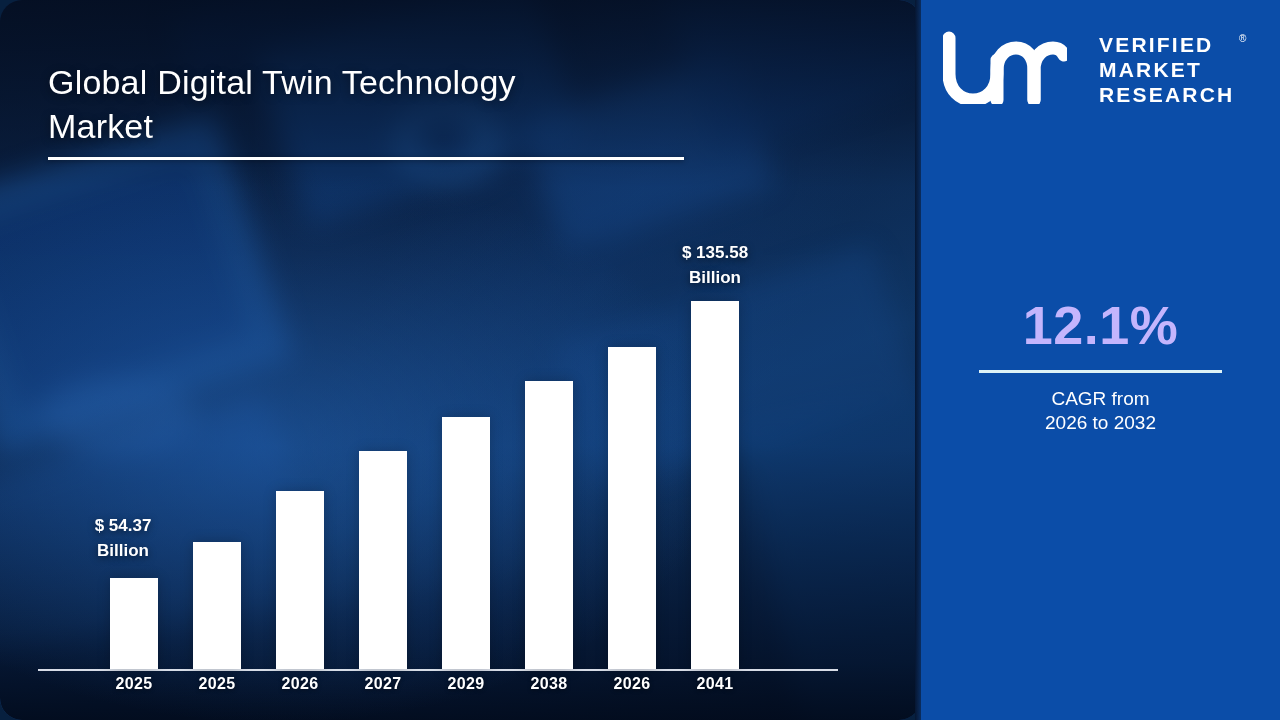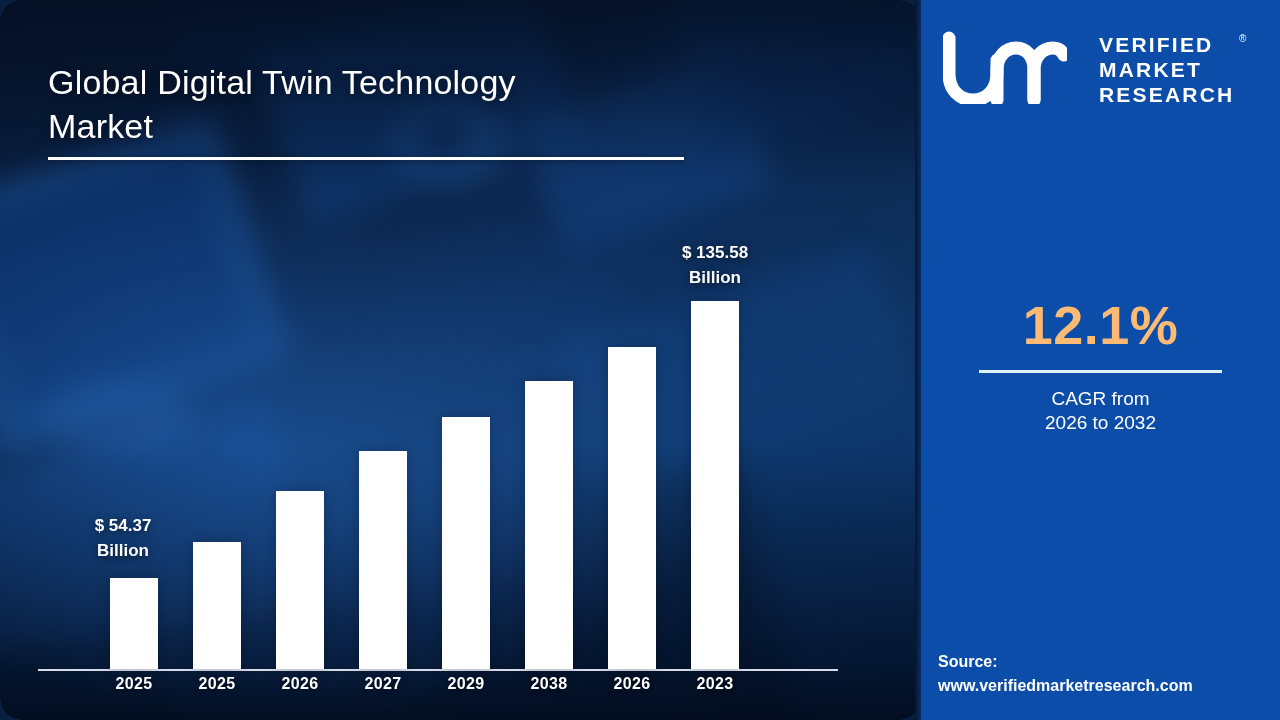--- a/index.html
+++ b/index.html
@@ -156,21 +156,21 @@
     font-weight: 400;
   }
 
   .cagr-block {
     position: absolute;
     left: 0; top: 296px;
     width: 359px;
     text-align: center;
   }
   .cagr-value {
-    color: #fdba74;
+    color: #c4b5fd;
     font-size: 54px;
     font-weight: 700;
     line-height: 58px;
     letter-spacing: .5px;
   }
   .cagr-rule {
     width: 243px; height: 3px;
     margin: 16px auto 14px auto;
     background: #dff3f7;
   }
@@ -239,21 +239,21 @@
       <div class="bar" style="left:608px; top:347px; width:48px; height:322px;"></div>
       <div class="bar" style="left:691px; top:301px; width:48px; height:368px;"></div>
 
       <div class="tick-label" style="left:94px;  width:80px;">2025</div>
       <div class="tick-label" style="left:177px; width:80px;">2025</div>
       <div class="tick-label" style="left:260px; width:80px;">2026</div>
       <div class="tick-label" style="left:343px; width:80px;">2027</div>
       <div class="tick-label" style="left:426px; width:80px;">2029</div>
       <div class="tick-label" style="left:509px; width:80px;">2038</div>
       <div class="tick-label" style="left:592px; width:80px;">2026</div>
-      <div class="tick-label" style="left:675px; width:80px;">2023</div>
+      <div class="tick-label" style="left:675px; width:80px;">2041</div>
 
       <div class="value-label" style="left:63px;  top:513px; width:120px;">$ 54.37
 Billion</div>
       <div class="value-label" style="left:655px; top:221px; width:120px;margin-top:19px;">$ 135.58
 Billion</div>
     </div>
   </div>
 
   <div class="panel-edge"></div>
 
@@ -275,17 +275,15 @@
       </span>
     </div>
 
     <div class="cagr-block">
       <div class="cagr-value">12.1%</div>
       <div class="cagr-rule"></div>
       <div class="cagr-caption">CAGR from
 2026 to 2032</div>
     </div>
 
-    <div class="source-block">Source:
-www.verifiedmarketresearch.com</div>
   </div>
 
 </div>
 
 </body></html>

